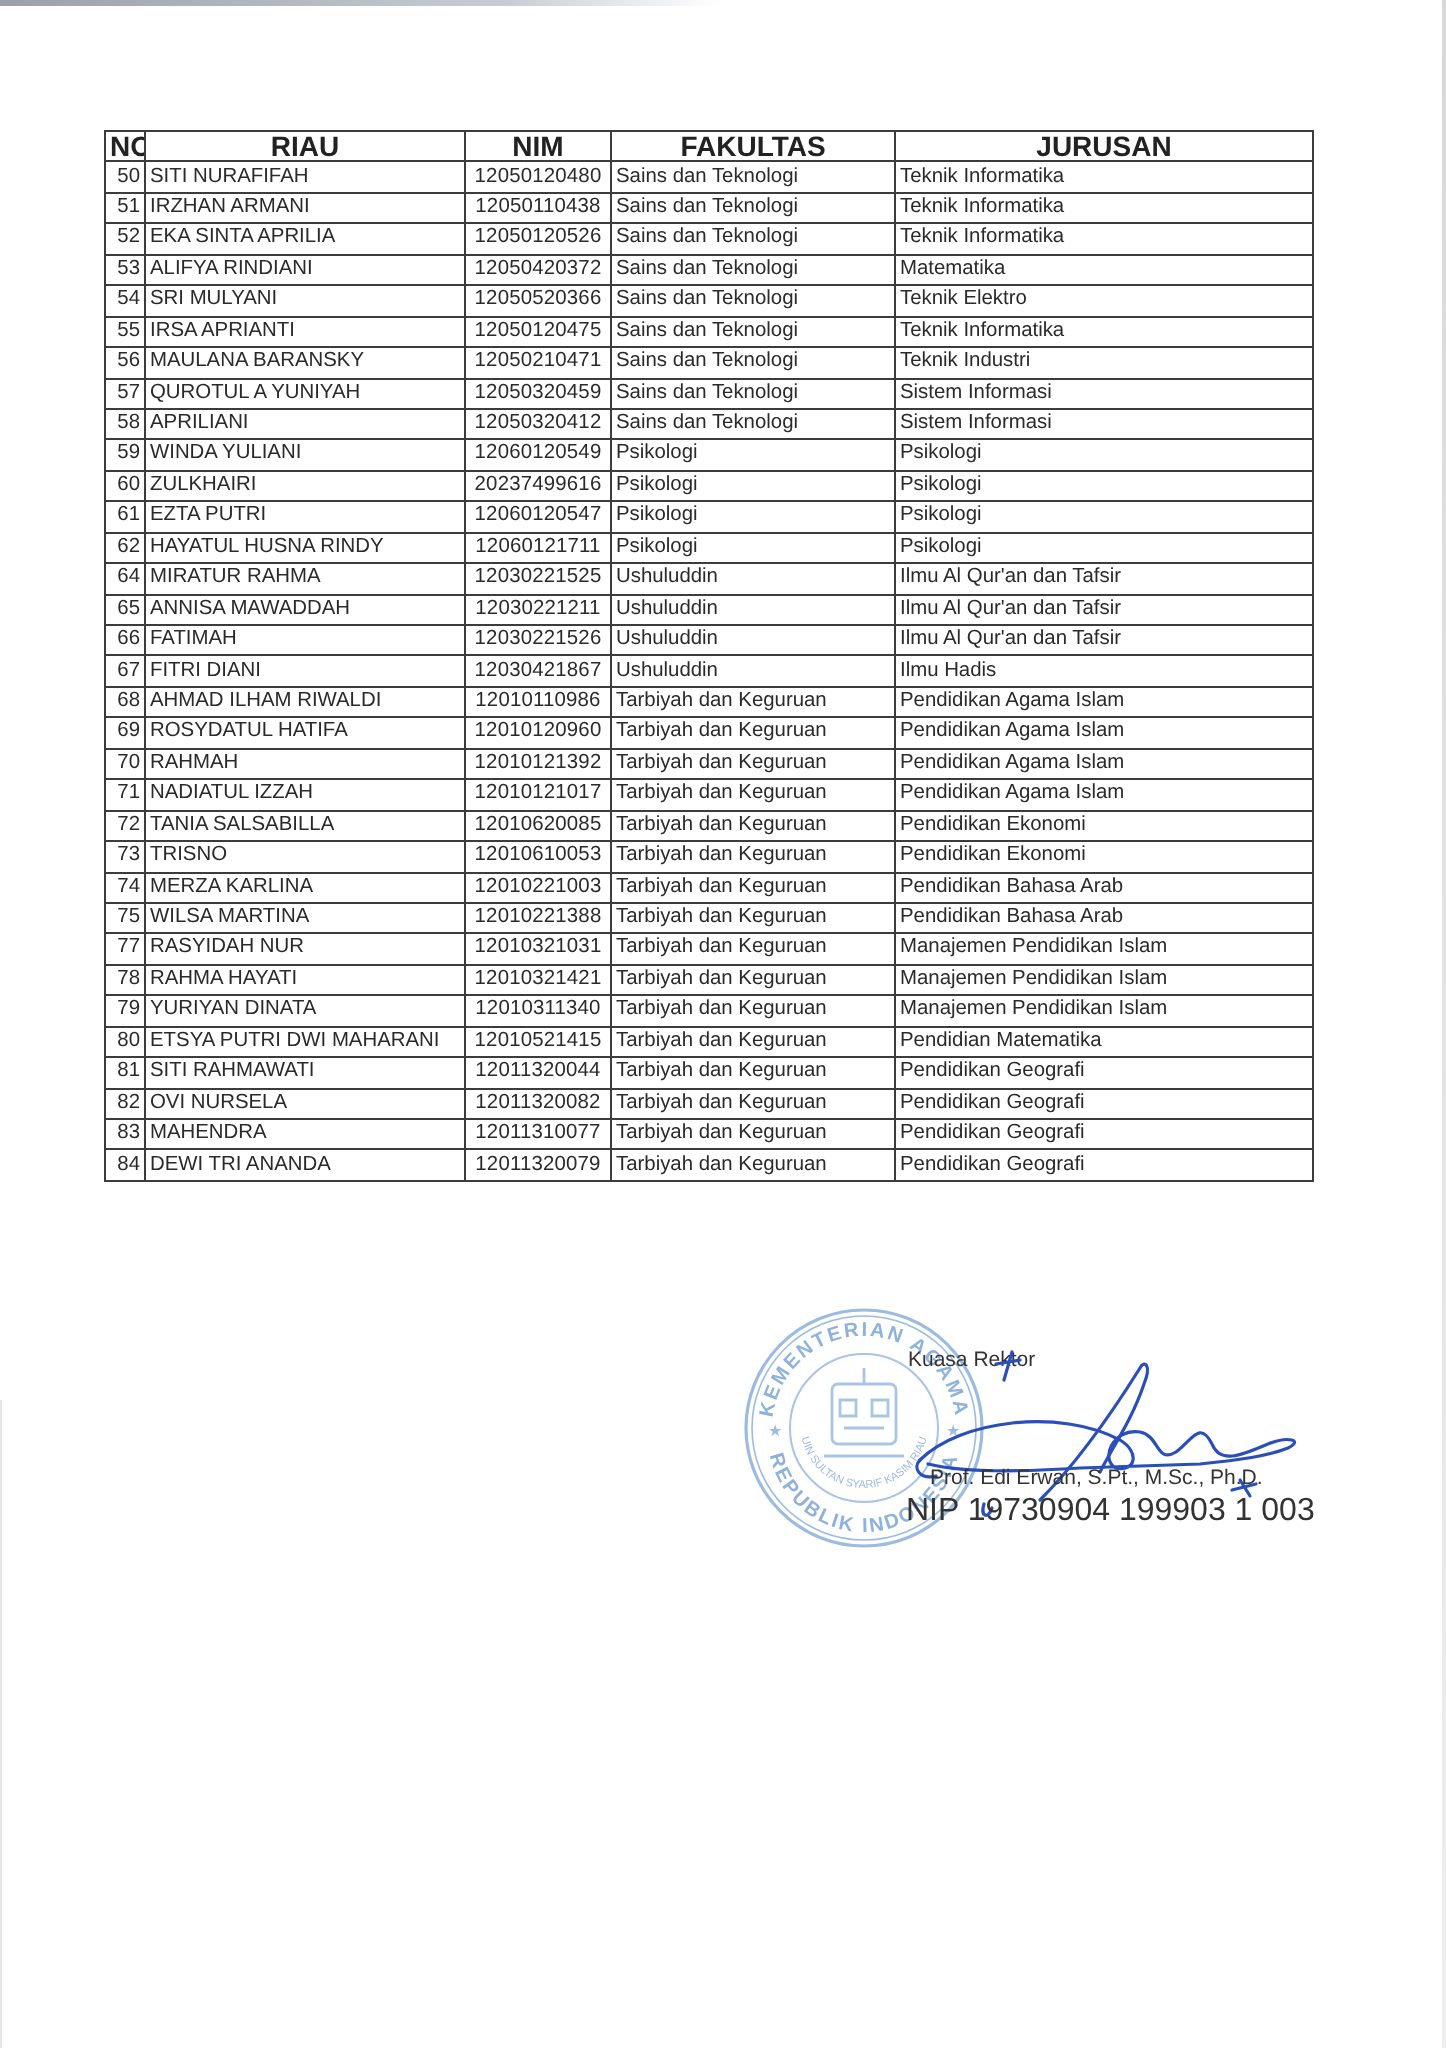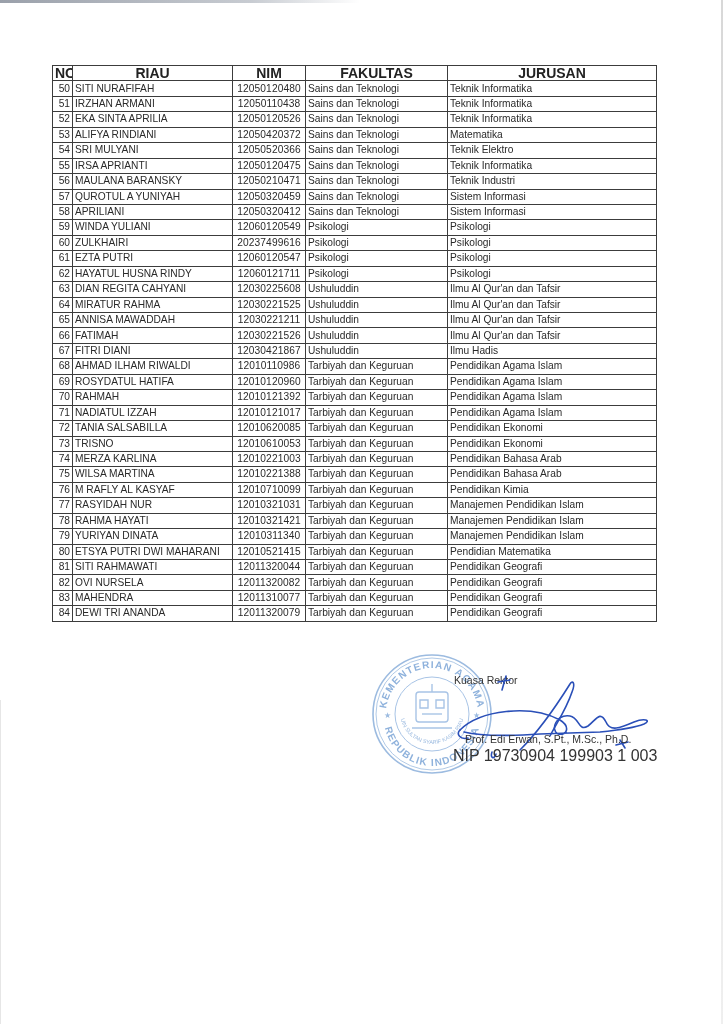--- a/index.html
+++ b/index.html
@@ -222,27 +222,20 @@
         <td class="jur">Psikologi</td>
       </tr>
       <tr>
         <td class="no">62</td>
         <td class="nama">HAYATUL HUSNA RINDY</td>
         <td class="nim">12060121711</td>
         <td class="fak">Psikologi</td>
         <td class="jur">Psikologi</td>
       </tr>
       <tr>
-        <td class="no">63</td>
-        <td class="nama">DIAN REGITA CAHYANI</td>
-        <td class="nim">12030225608</td>
-        <td class="fak">Ushuluddin</td>
-        <td class="jur">Ilmu Al Qur'an dan Tafsir</td>
-      </tr>
-      <tr>
         <td class="no">64</td>
         <td class="nama">MIRATUR RAHMA</td>
         <td class="nim">12030221525</td>
         <td class="fak">Ushuluddin</td>
         <td class="jur">Ilmu Al Qur'an dan Tafsir</td>
       </tr>
       <tr>
         <td class="no">65</td>
         <td class="nama">ANNISA MAWADDAH</td>
         <td class="nim">12030221211</td>
@@ -311,27 +304,20 @@
         <td class="nim">12010221003</td>
         <td class="fak">Tarbiyah dan Keguruan</td>
         <td class="jur">Pendidikan Bahasa Arab</td>
       </tr>
       <tr>
         <td class="no">75</td>
         <td class="nama">WILSA MARTINA</td>
         <td class="nim">12010221388</td>
         <td class="fak">Tarbiyah dan Keguruan</td>
         <td class="jur">Pendidikan Bahasa Arab</td>
-      </tr>
-      <tr>
-        <td class="no">76</td>
-        <td class="nama">M RAFLY AL KASYAF</td>
-        <td class="nim">12010710099</td>
-        <td class="fak">Tarbiyah dan Keguruan</td>
-        <td class="jur">Pendidikan Kimia</td>
       </tr>
       <tr>
         <td class="no">77</td>
         <td class="nama">RASYIDAH NUR</td>
         <td class="nim">12010321031</td>
         <td class="fak">Tarbiyah dan Keguruan</td>
         <td class="jur">Manajemen Pendidikan Islam</td>
       </tr>
       <tr>
         <td class="no">78</td>

